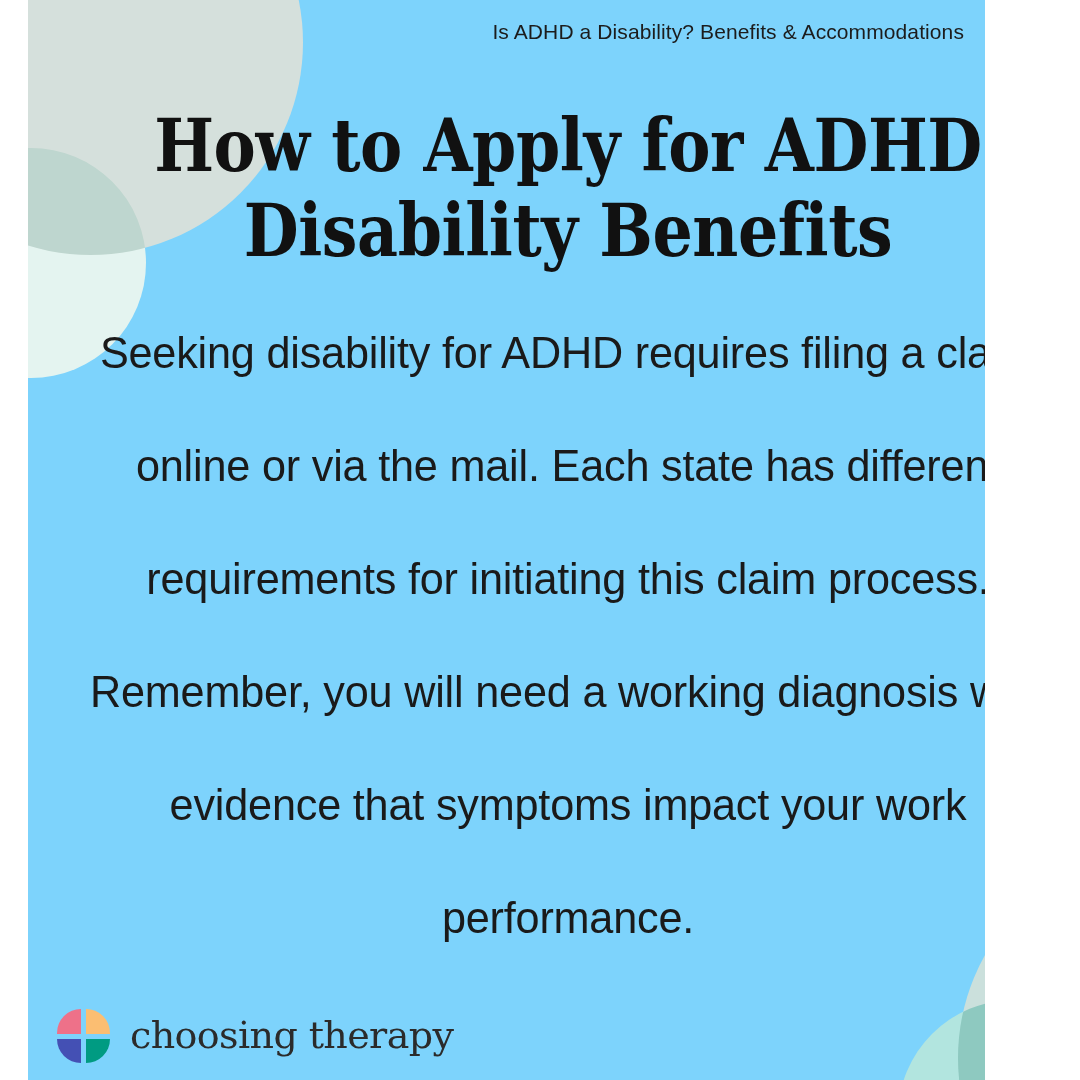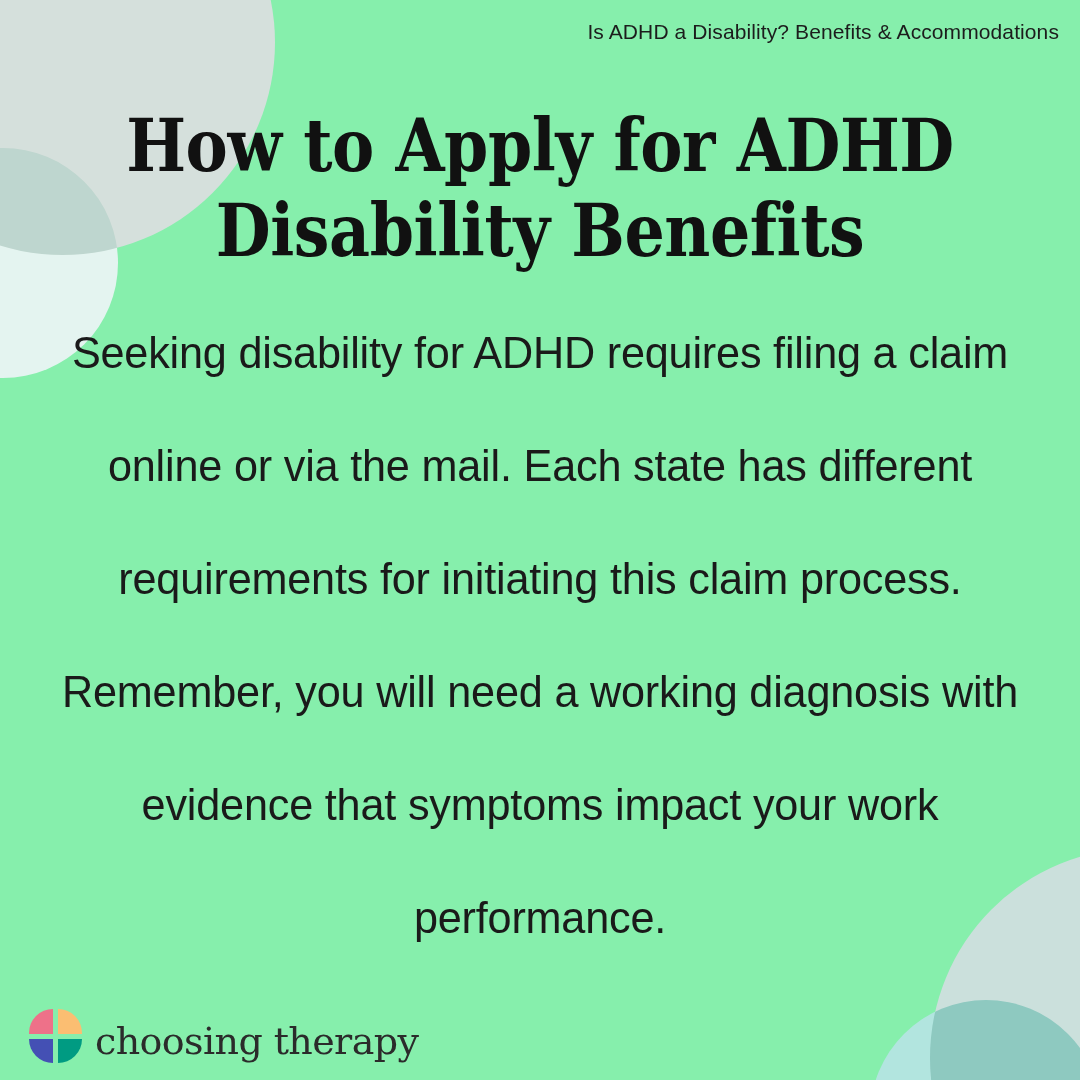--- a/index.html
+++ b/index.html
@@ -3,25 +3,26 @@
 <meta charset="utf-8">
 <style>
   html, body {
     margin: 0;
     padding: 0;
     background: #ffffff;
   }
 
   .card {
     position: relative;
-    width: 1080px;
+    width: 957px;
     height: 1080px;
-    background: #86efac;
+    background: #7dd3fc;
     overflow: hidden;
     font-family: "Liberation Sans", sans-serif;
+    margin-left: 28px;
   }
 
   
   .blob-layer {
     position: absolute;
     inset: 0;
     pointer-events: none;
     z-index: 0;
   }
   .blob {
@@ -112,22 +113,22 @@
     transform: scaleX(0.96);
     transform-origin: 50% 50%;
   }
 
   
   .logo {
     position: absolute;
     left: 29px;
     bottom: 17px;
     display: flex;
-    align-items: flex-end;
-    gap: 13px;
+    align-items: center;
+    gap: 20px;
     z-index: 3;
   }
   .logo-mark {
     position: relative;
     width: 53px;
     height: 54px;
     flex: 0 0 auto;
   }
   .logo-mark .q {
     position: absolute;

